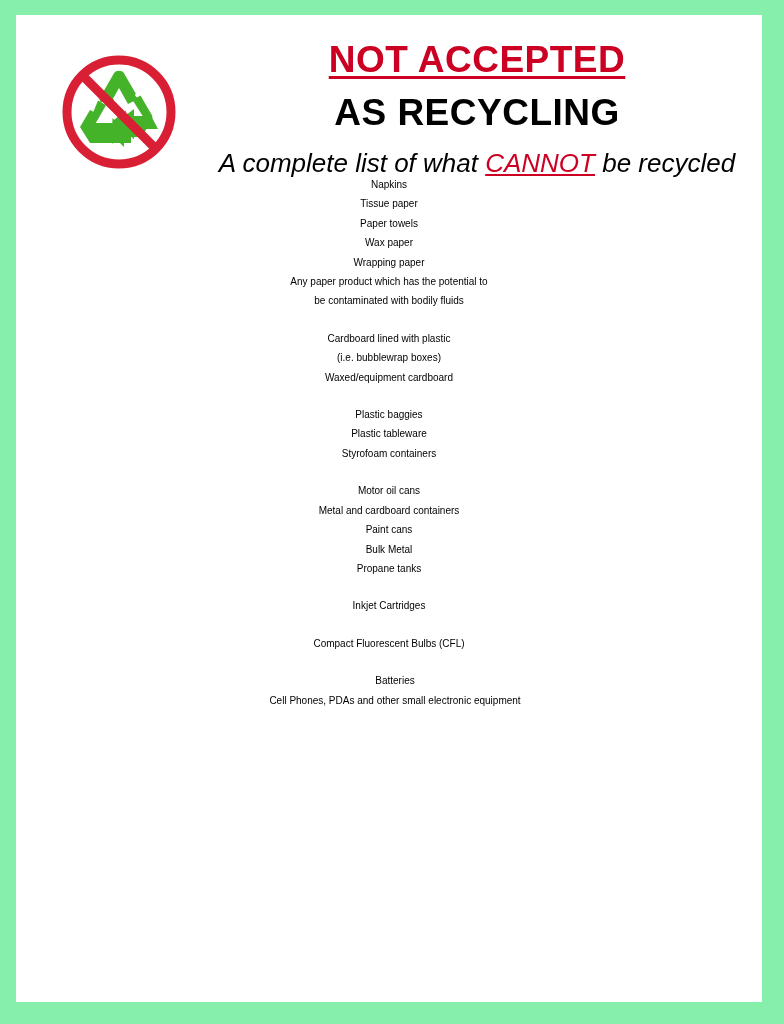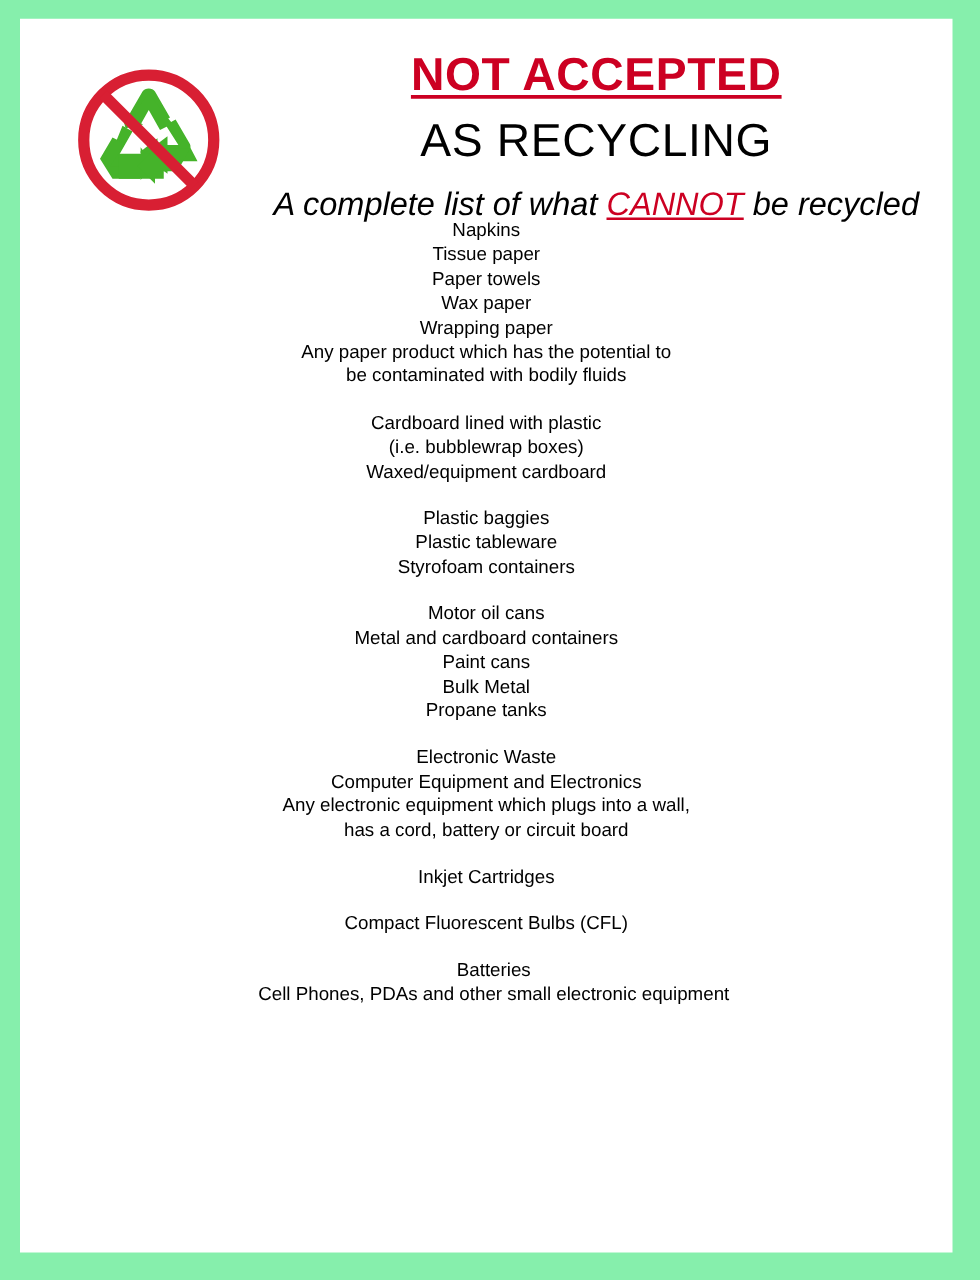--- a/index.html
+++ b/index.html
@@ -73,21 +73,21 @@
     color: #cc0022;
     text-decoration: underline;
     text-underline-offset: 4px;
     letter-spacing: 0.5px;
   }
 
   #headline-as-recycling {
     margin: 0;
     padding-top: 14px;
     font-size: 37px;
-    font-weight: normal;
+    font-weight: bold;
     line-height: 1.05;
     color: #000000;
     letter-spacing: 0.5px;
   }
 
   #subheadline {
     margin: 3px;
     padding-top: 13px;
     font-size: 26px;
     font-weight: normal;
@@ -113,21 +113,21 @@
   .item-group {
     margin: 0 0 18px 0;
     padding: 0;
   }
   .item-group:last-child {
     margin-bottom: 0;
     padding-left: 12px;
   }
 
   .list-item {
-    font-size: 15px;
+    font-size: 10px;
     line-height: 19.4px;
     color: #000000;
     white-space: pre;
   }
 </style>
 </head>
 <body>
 
 <div id="poster-frame">
   <div id="poster-sheet">
@@ -194,26 +194,20 @@
           <div class="list-item">Styrofoam containers</div>
         </div>
         <div class="item-group">
           <div class="list-item">Motor oil cans</div>
           <div class="list-item">Metal and cardboard containers</div>
           <div class="list-item">Paint cans</div>
           <div class="list-item">Bulk Metal</div>
           <div class="list-item">Propane tanks</div>
         </div>
         <div class="item-group">
-          <div class="list-item">Electronic Waste</div>
-          <div class="list-item">Computer Equipment and Electronics</div>
-          <div class="list-item">Any electronic equipment which plugs into a wall,</div>
-          <div class="list-item">has a cord, battery or circuit board</div>
-        </div>
-        <div class="item-group">
           <div class="list-item">Inkjet Cartridges</div>
         </div>
         <div class="item-group">
           <div class="list-item">Compact Fluorescent Bulbs (CFL)</div>
         </div>
         <div class="item-group">
           <div class="list-item">Batteries</div>
           <div class="list-item">Cell Phones, PDAs and other small electronic equipment</div>
         </div>
       </div>

